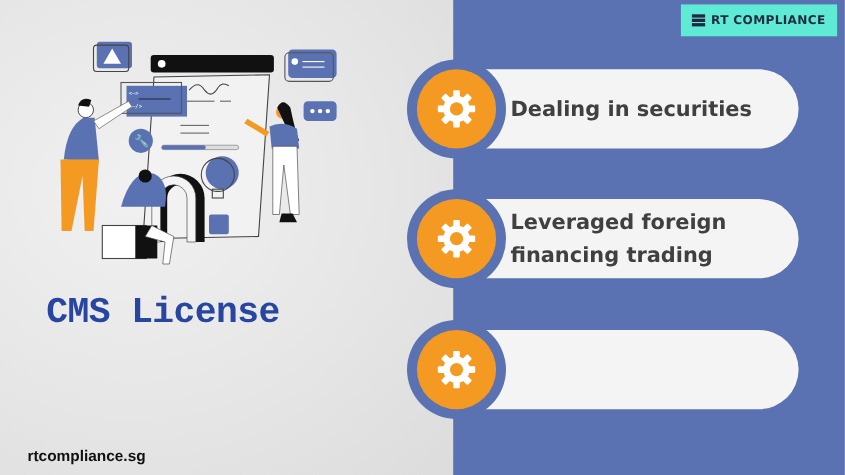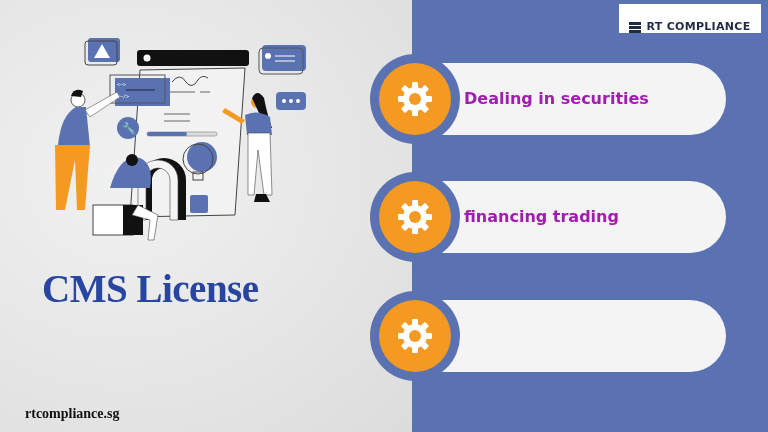--- a/index.html
+++ b/index.html
@@ -1,37 +1,37 @@
 <!DOCTYPE html>
 <html><head>
 <meta charset="utf-8">
 <style>
   html, body { margin:0; padding:0; }
   body { width:768px; height:432px; overflow:hidden; position:relative;
          font-family:"DejaVu Sans", sans-serif; background:#e9e9e9; }
   .left { position:absolute; left:0; top:0; width:412px; height:432px;
           background: radial-gradient(ellipse at 30% 40%, #f1f1f1 0%, #e6e6e6 55%, #dcdcdc 100%); }
   .right { position:absolute; left:412px; top:0; width:356px; height:432px; background:#5a72b1; }
-  .logo { position:absolute; left:619px; top:4px; width:142px; height:29px; background:#ffffff;
-          display:flex; align-items:flex-end; justify-content:center; gap:5px; }
+  .logo { position:absolute; left:619px; top:4px; width:142px; height:29px; background:#5eead4;
+          display:flex; align-items:center; justify-content:center; gap:5px; }
   .logo-mark { width:12px; height:11px; display:flex; flex-direction:column; justify-content:space-between; }
   .logo-mark i { display:block; height:3px; background:#1f2a44; }
   .logo-text { font-family:"DejaVu Sans", sans-serif; font-weight:bold; font-size:11px; color:#1f2a44; letter-spacing:0.3px; }
-  .title { position:absolute; left:42px; top:266px; font-size:39px; font-weight:bold; color:#2846a0;
-           font-family:Liberation Serif, serif; letter-spacing:-0.5px; }
+  .title { position:absolute; left:42px; top:266px; font-size:33px; font-weight:bold; color:#2846a0;
+           font-family:Liberation Mono, monospace; letter-spacing:-0.5px; }
   .site { position:absolute; left:25px; top:406px; font-size:14px; font-weight:bold; color:#111;
-          font-family:Liberation Serif, serif; }
+          font-family:Liberation Sans, sans-serif; }
   .item { position:absolute; left:370px; width:356px; height:90px; }
   .pill { position:absolute; left:50px; top:9px; width:306px; height:72px; background:#f4f4f5;
           border-radius:0 36px 36px 0; }
   .ring { position:absolute; left:0; top:0; width:90px; height:90px; border-radius:50%; background:#5a72b1; }
   .disc { position:absolute; left:9px; top:9px; width:72px; height:72px; border-radius:50%; background:#f49a23;
           display:flex; align-items:center; justify-content:center; }
   .label { position:absolute; left:94px; top:0; height:90px; display:flex; align-items:center;
-           font-weight:bold; font-size:16px; color:#a21caf; line-height:30px; font-family:"DejaVu Sans", sans-serif; }
+           font-weight:bold; font-size:19px; color:#404040; line-height:30px; font-family:"DejaVu Sans", sans-serif; }
   svg { display:block; }
 </style>
 </head>
 <body>
 
 <div class="left">
 
   <svg width="320" height="250" viewBox="0 0 320 250" style="position:absolute;left:30px;top:20px;">
 
     <rect x="58" y="18" width="32" height="24" rx="3" fill="#5a72b1"></rect>
@@ -150,20 +150,21 @@
           <rect x="17" y="3" width="6" height="8" rx="1" transform="rotate(45 20 20)"></rect>
           <rect x="17" y="29" width="6" height="8" rx="1" transform="rotate(45 20 20)"></rect>
           <rect x="3" y="17" width="8" height="6" rx="1" transform="rotate(45 20 20)"></rect>
           <rect x="29" y="17" width="8" height="6" rx="1" transform="rotate(45 20 20)"></rect>
         </g>
         <circle cx="20" cy="20" r="6" fill="#f49a23"></circle>
       </svg>
     </div>
   </div>
   <div class="label" style="flex-direction:column;align-items:flex-start;justify-content:center;">
+    <span>Leveraged foreign</span>
     <span>financing trading</span>
   </div>
 </div>
 
 <div class="item" style="top:291px;">
   <div class="pill"></div>
   <div class="ring">
     <div class="disc">
       <svg width="40" height="40" viewBox="0 0 40 40">
         <g fill="#fff">

